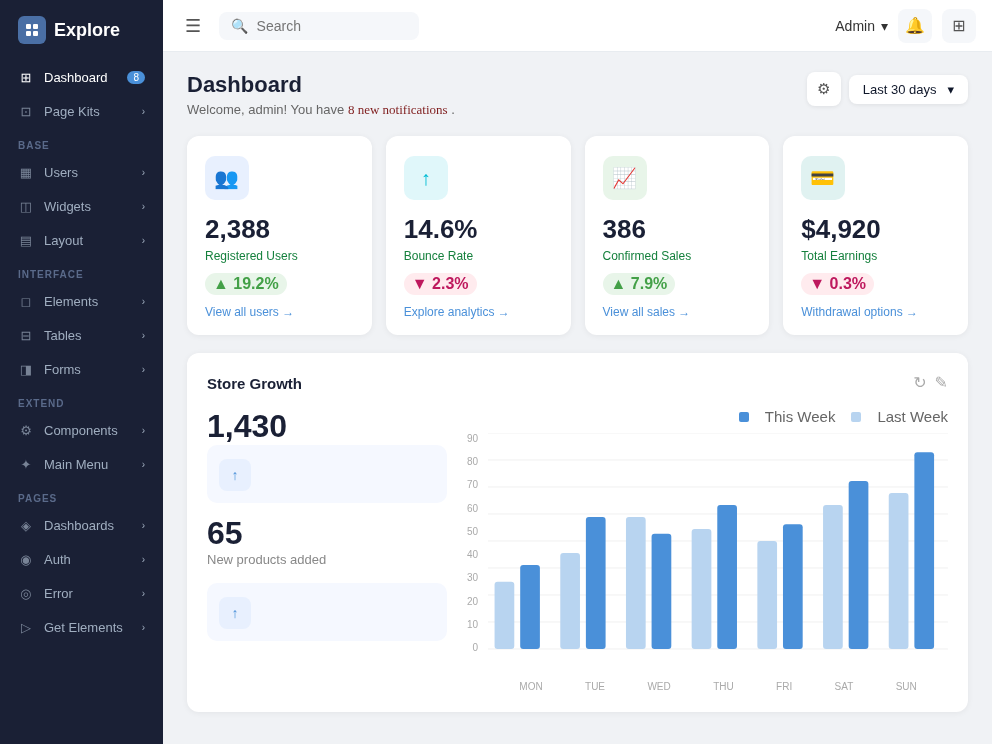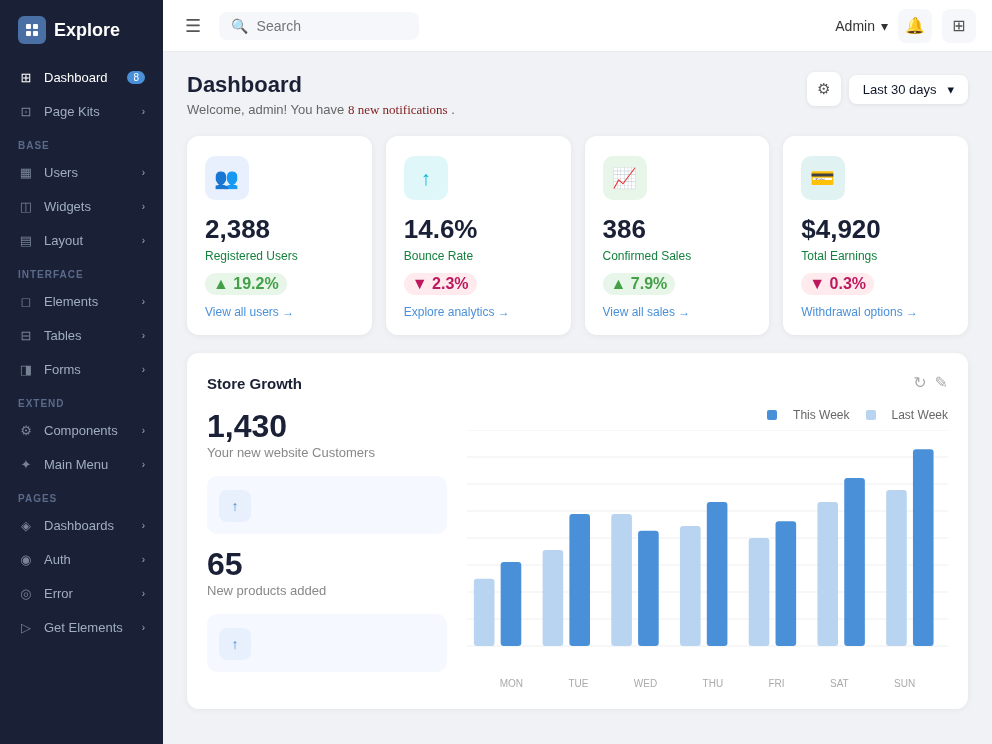--- a/index.html
+++ b/index.html
@@ -63,21 +63,21 @@
     .growth-left { width: 240px; flex-shrink: 0; }
     .growth-big-num { font-size: 32px; font-weight: 700; color: #1a2035; }
     .growth-subtitle { font-size: 13px; color: #888; margin-bottom: 16px; }
     .growth-card { background: #f5f8ff; border-radius: 10px; padding: 12px; margin-bottom: 12px; display: flex; align-items: flex-start; gap: 10px; }
     .growth-card-icon { width: 32px; height: 32px; background: #e8f0fe; border-radius: 8px; display: flex; align-items: center; justify-content: center; color: #4a90d9; font-size: 14px; flex-shrink: 0; margin-top: 2px; }
     .growth-card-text { font-size: 12px; color: #555; line-height: 1.5; }
     .growth-card-text strong { color: #4a90d9; font-weight: 600; }
 
     
     .chart-area { flex: 1; }
-    .chart-legend { display: flex; gap: 16px; justify-content: flex-end; margin-bottom: 8px; font-size: 12px; color: #666; align-items: center; }
+    .chart-legend { display: flex; gap: 16px; justify-content: flex-end; margin-bottom: 8px; font-size: 15px; color: #666; align-items: center; }
     .legend-dot { width: 10px; height: 10px; border-radius: 2px; }
     .legend-blue { background: #4a90d9; }
     .legend-lightblue { background: #b8d4f0; }
     .chart-x-labels { display: flex; justify-content: space-around; font-size: 10px; color: #aaa; padding: 0 10px; }
   </style>
 </head>
 <body>
 
 <nav class="sidebar">
   <div class="sidebar-brand">
@@ -253,38 +253,49 @@
       <div class="section-header">
         <span class="section-title">Store Growth</span>
         <div class="section-actions">
           <span class="section-action-icon">↻</span>
           <span class="section-action-icon">✎</span>
         </div>
       </div>
       <div class="growth-content">
         <div class="growth-left">
           <div class="growth-big-num">1,430</div>
-          <div class="growth-subtitle">Your new website Customers</div>
           <div class="growth-card">
             <div class="growth-card-icon">↑</div>
           </div>
           <div class="growth-big-num" style="margin-top:10px">65</div>
           <div class="growth-subtitle">New products added</div>
           <div class="growth-card">
             <div class="growth-card-icon">↑</div>
           </div>
         </div>
         <div class="chart-area">
           <div class="chart-legend">
             <span class="legend-dot legend-blue"></span>
             <span>This Week</span>
             <span class="legend-dot legend-lightblue"></span>
             <span>Last Week</span>
           </div>
           <div style="display:flex;gap:4px;">
+            <div style="display:flex;flex-direction:column;justify-content:space-between;height:240px;font-size:10px;color:#aaa;text-align:right;padding-right:6px;padding-bottom:20px;">
+              <span>90</span>
+              <span>80</span>
+              <span>70</span>
+              <span>60</span>
+              <span>50</span>
+              <span>40</span>
+              <span>30</span>
+              <span>20</span>
+              <span>10</span>
+              <span>0</span>
+            </div>
             <div style="flex:1;">
               <svg id="bar-chart" width="100%" height="240" viewBox="0 0 460 240" preserveAspectRatio="none">
 
                 <line x1="0" y1="0" x2="460" y2="0" stroke="#f0f0f0" stroke-width="1"></line>
                 <line x1="0" y1="27" x2="460" y2="27" stroke="#f0f0f0" stroke-width="1"></line>
                 <line x1="0" y1="54" x2="460" y2="54" stroke="#f0f0f0" stroke-width="1"></line>
                 <line x1="0" y1="81" x2="460" y2="81" stroke="#f0f0f0" stroke-width="1"></line>
                 <line x1="0" y1="108" x2="460" y2="108" stroke="#f0f0f0" stroke-width="1"></line>
                 <line x1="0" y1="135" x2="460" y2="135" stroke="#f0f0f0" stroke-width="1"></line>
                 <line x1="0" y1="162" x2="460" y2="162" stroke="#f0f0f0" stroke-width="1"></line>

